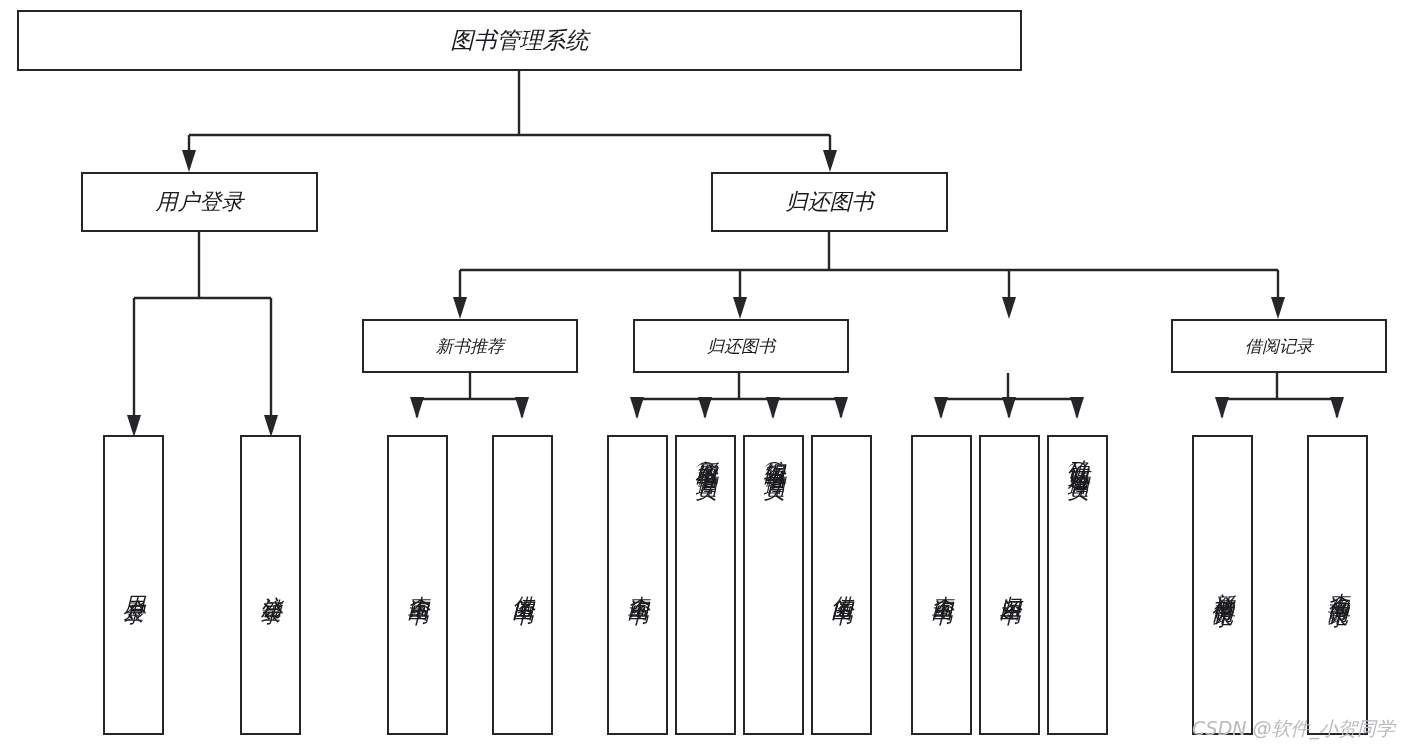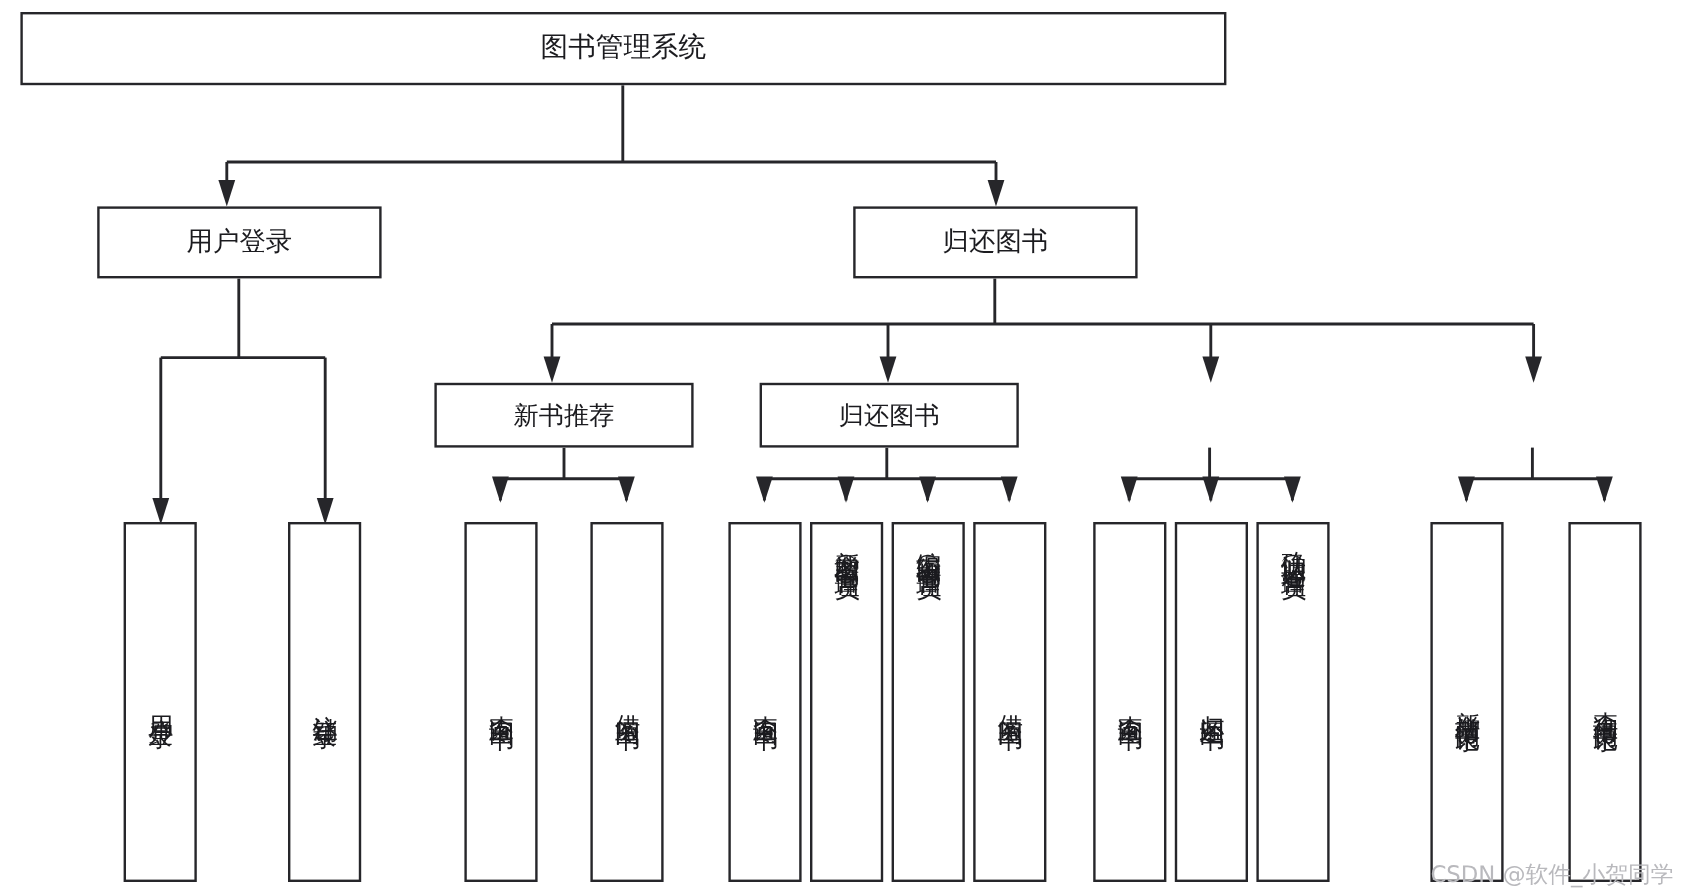--- a/index.html
+++ b/index.html
@@ -11,20 +11,21 @@
     width: 1405px;
     height: 747px;
     font-family: "DejaVu Sans", "Liberation Sans", sans-serif;
     overflow: hidden;
   }
   #diagram-root {
     position: relative;
     width: 1405px;
     height: 747px;
     background: #ffffff;
+    font-style: italic;
   }
   svg#diagram-svg {
     position: absolute;
     left: 0;
     top: 0;
     width: 1405px;
     height: 747px;
     display: block;
   }
   .node-box {
@@ -39,21 +40,21 @@
   }
   .node-label {
     color: #1b1b1f;
     font-family: "DejaVu Sans", "Liberation Sans", sans-serif;
     white-space: pre;
     text-align: center;
     line-height: 1.0;
   }
   .node-root .node-label { font-size: 23px; }
   .node-l2 .node-label { font-size: 22px; }
-  .node-l3 .node-label { font-size: 21px; }
+  .node-l3 .node-label { font-size: 17px; }
   .node-leaf {
     align-items: flex-start;
     justify-content: center;
     padding-top: 6px;
   }
   .node-leaf .node-label {
     font-size: 21px;
     writing-mode: vertical-rl;
     text-orientation: upright;
     letter-spacing: 3px;
@@ -173,20 +174,23 @@
 
   <div class="node-box node-l3" style="left:362px; top:319px; width:216px; height:54px;">
     <span class="node-label">新书推荐</span>
   </div>
 
   <div class="node-box node-l3" style="left:633px; top:319px; width:216px; height:54px;">
     <span class="node-label">归还图书</span>
   </div>
 
 
+  <div class="node-box node-l3" style="left:1171px; top:319px; width:216px; height:54px;">
+    <span class="node-label">借阅记录</span>
+  </div>
 
   <div class="node-box node-leaf leaf-centered" style="left:103px; top:435px; width:61px; height:300px;">
     <span class="node-label">用户登录</span>
   </div>
 
   <div class="node-box node-leaf leaf-centered" style="left:240px; top:435px; width:61px; height:300px;">
     <span class="node-label">注销登录</span>
   </div>
 
   <div class="node-box node-leaf leaf-centered" style="left:387px; top:435px; width:61px; height:300px;">

